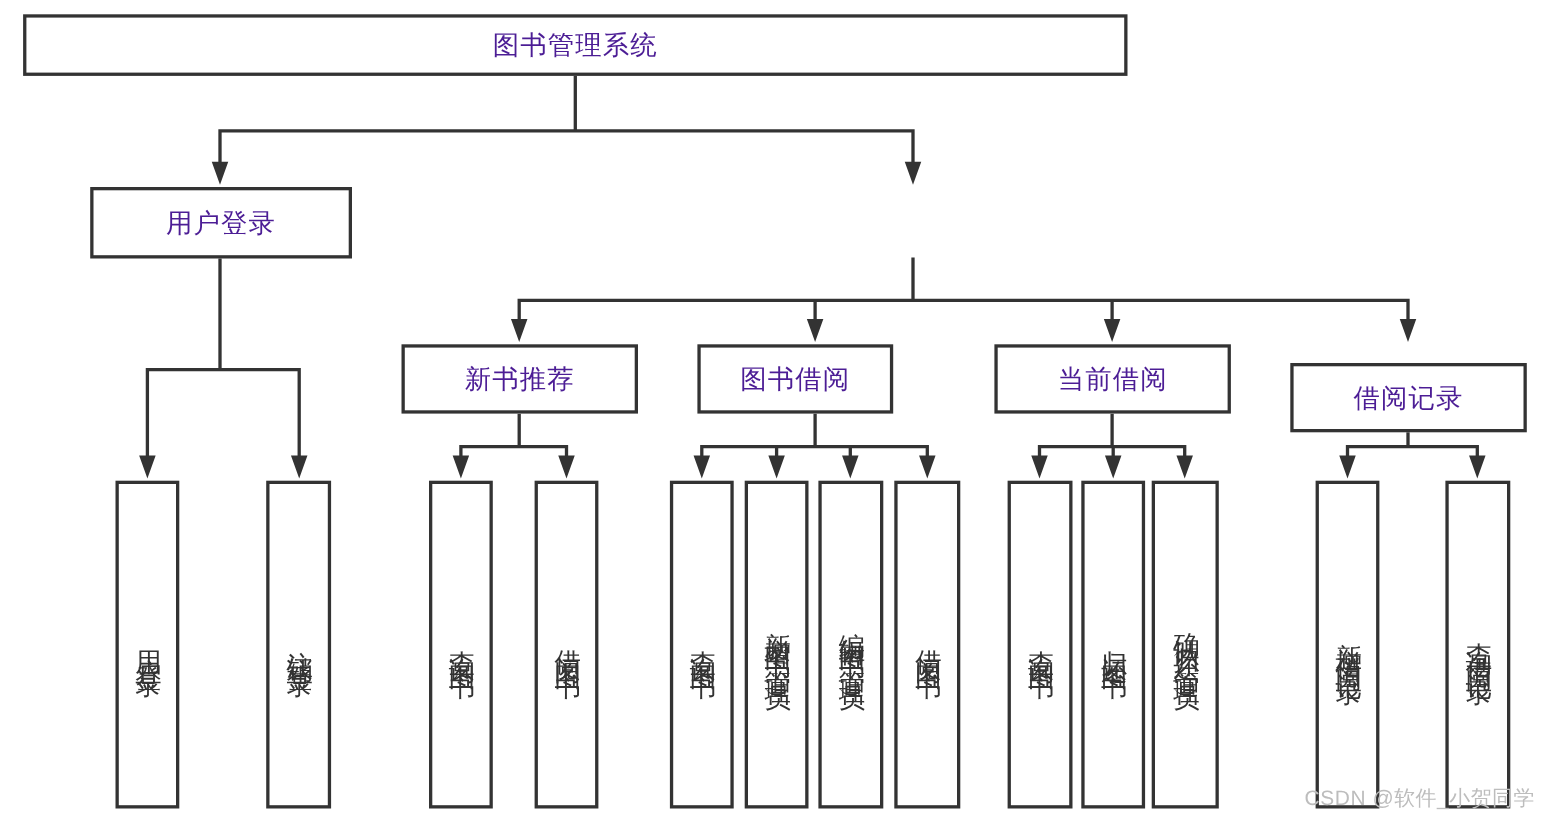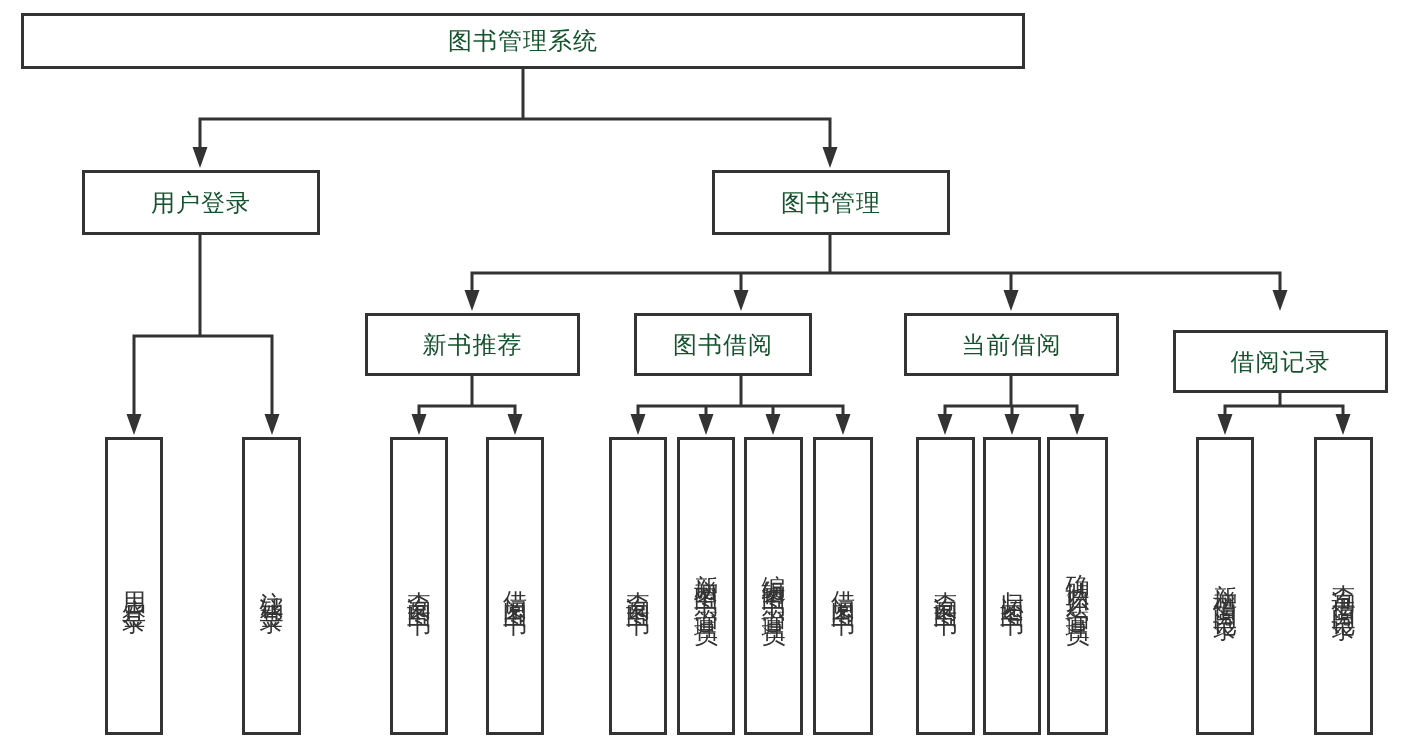--- a/index.html
+++ b/index.html
@@ -26,21 +26,21 @@
   .hbox {
     position: absolute;
     box-sizing: border-box;
     border: 3px solid #333333;
     background: #ffffff;
     display: flex;
     align-items: center;
     justify-content: center;
     font-size: 24px;
     letter-spacing: 1px;
-    color: #14532d;
+    color: #4c1d95;
     z-index: 2;
   }
   .vbox {
     position: absolute;
     top: 437px;
     height: 298px;
     box-sizing: border-box;
     border: 3px solid #333333;
     background: #ffffff;
     display: flex;
@@ -130,23 +130,20 @@
       M1335.5,414 H1350.5 L1343,435 Z"></path>
   </svg>
 
   <div class="hbox" style="left:21px; top:13px; width:1004px; height:56px;">
     <span>图书管理系统</span>
   </div>
 
   <div class="hbox" style="left:82px; top:170px; width:238px; height:65px;">
     <span>用户登录</span>
   </div>
-  <div class="hbox" style="left:712px; top:170px; width:238px; height:65px;">
-    <span>图书管理</span>
-  </div>
 
   <div class="hbox" style="left:365px; top:313px; width:215px; height:63px;">
     <span>新书推荐</span>
   </div>
   <div class="hbox" style="left:634px; top:313px; width:178px; height:63px;">
     <span>图书借阅</span>
   </div>
   <div class="hbox" style="left:904px; top:313px; width:215px; height:63px;">
     <span>当前借阅</span>
   </div>
@@ -191,14 +188,15 @@
     <span class="vtext">确认归还（管理员）</span>
   </div>
 
   <div class="vbox" style="left:1196px; width:58px;">
     <span class="vtext">新增借阅记录</span>
   </div>
   <div class="vbox" style="left:1314px; width:59px;">
     <span class="vtext">查询借阅记录</span>
   </div>
 
+  <div class="watermark">CSDN @软件_小贺同学</div>
 
 </div>
 
 </body></html>

